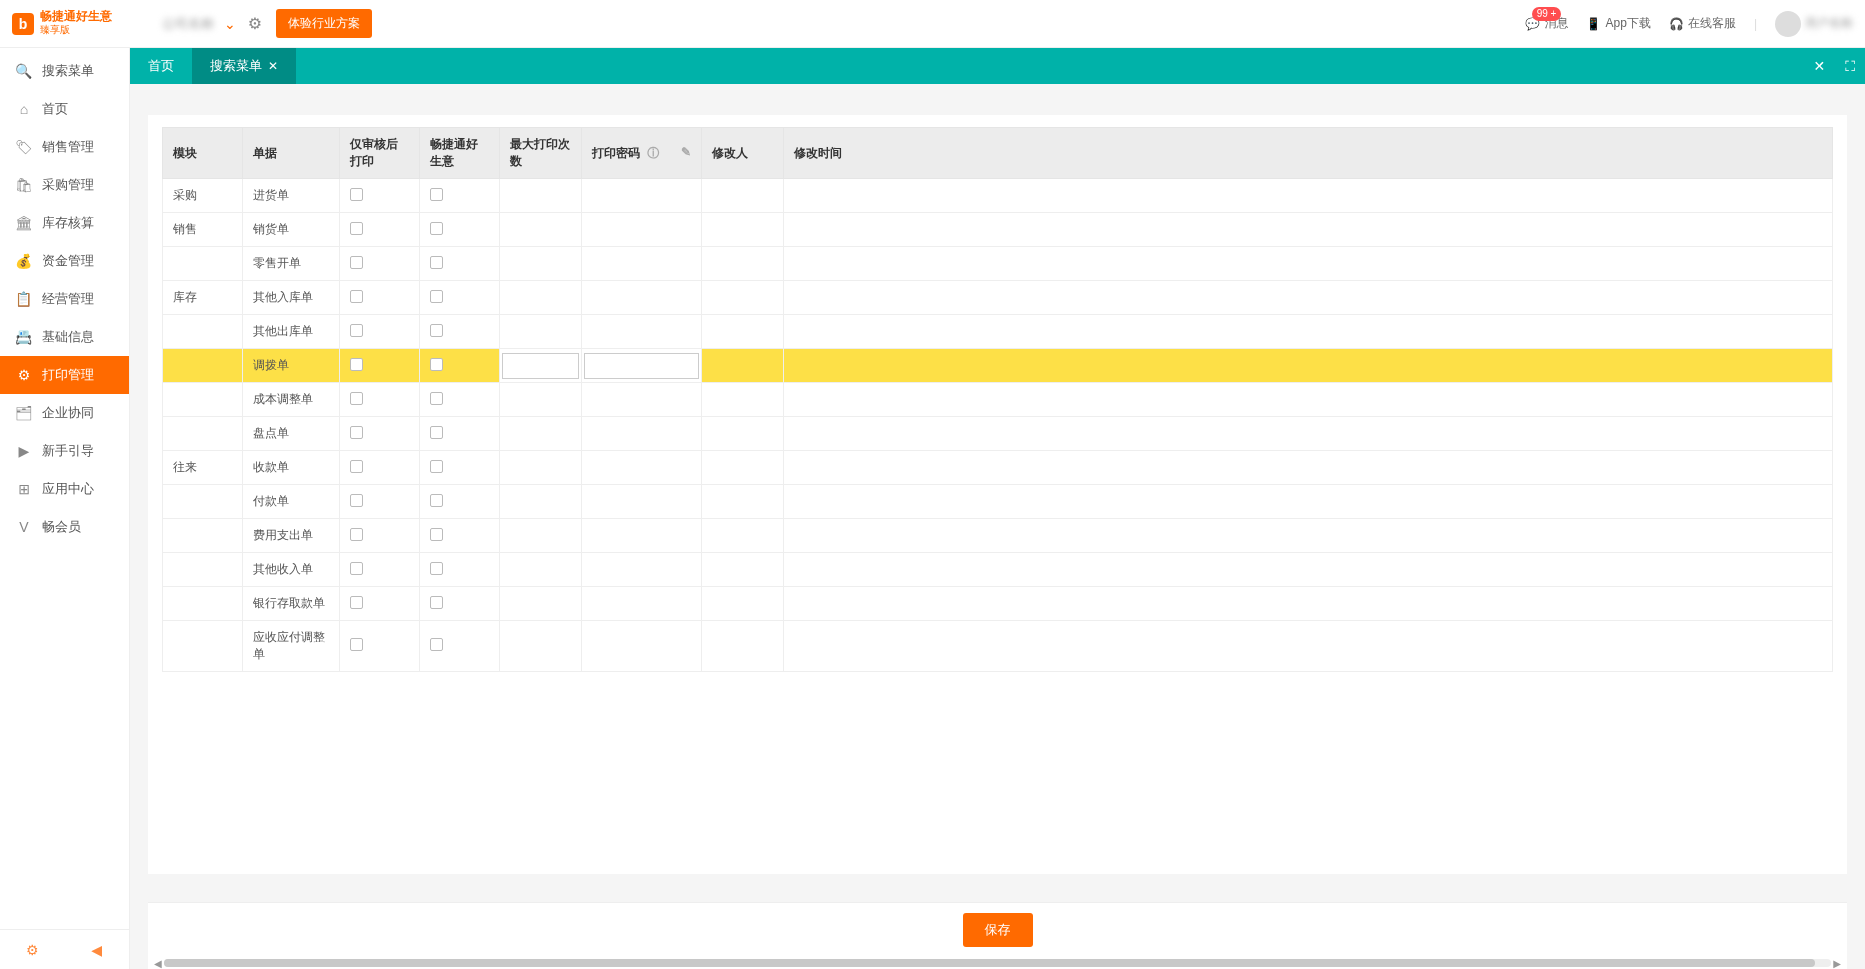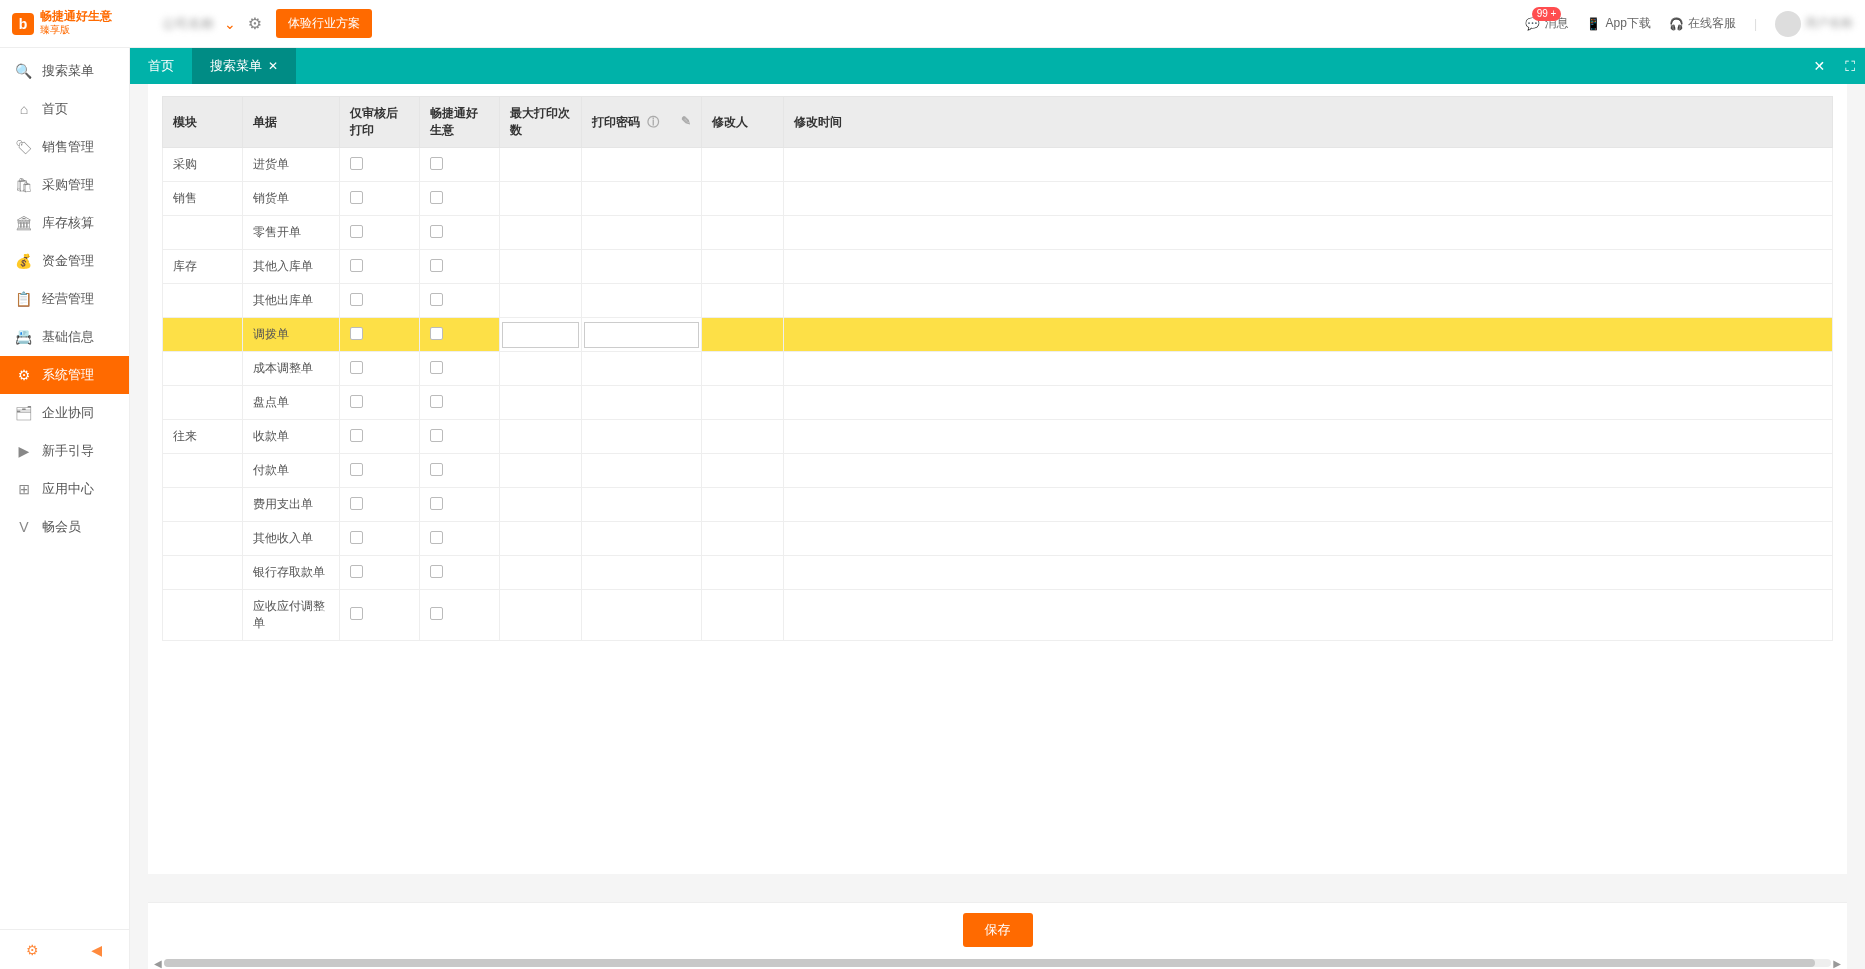--- a/index.html
+++ b/index.html
@@ -39,21 +39,21 @@
 
 
 .main { flex: 1; display: flex; flex-direction: column; overflow: hidden; }
 .tabs { display: flex; align-items: center; background: #00b2a9; height: 36px; }
 .tab { padding: 0 18px; height: 36px; display: flex; align-items: center; gap: 6px; color: #fff; cursor: pointer; font-size: 13px; }
 .tab.active { background: #008c85; }
 .tab-close { font-size: 12px; cursor: pointer; }
 .tabs-spacer { flex: 1; }
 .tab-action { color: #fff; padding: 0 10px; cursor: pointer; font-size: 14px; }
 
-.content { flex: 1; overflow: auto; padding: 0 18px 0 18px; display: flex; flex-direction: column; }
+.content { flex: 1; overflow: auto; padding: 31px 18px 0 18px; display: flex; flex-direction: column; }
 .panel { background: #fff; flex: 1; padding: 12px 14px; overflow: auto; }
 
 
 table { width: 100%; border-collapse: collapse; table-layout: fixed; }
 th { background: #ececec; padding: 8px 10px; text-align: left; font-weight: 600; font-size: 12px; color: #333; border: 1px solid #e5e5e5; }
 td { padding: 8px 10px; border: 1px solid #eee; font-size: 12px; color: #555; height: 32px; }
 tr.highlight td { background: #fde047; }
 tr.highlight td.input-cell { background: #fff; padding: 2px; }
 tr.highlight td.input-cell input { width: 100%; height: 26px; border: 1px solid #ccc; padding: 0 4px; }
 .checkbox { width: 13px; height: 13px; border: 1px solid #bbb; border-radius: 2px; display: inline-block; background: #fff; }
@@ -151,21 +151,21 @@
           <div class="sidebar-item">
             <span class="sidebar-icon">📋</span>
             <span>经营管理</span>
           </div>
           <div class="sidebar-item">
             <span class="sidebar-icon">📇</span>
             <span>基础信息</span>
           </div>
           <div class="sidebar-item active">
             <span class="sidebar-icon">⚙</span>
-            <span>系统管理</span>
+            <span>打印管理</span>
           </div>
           <div class="sidebar-item">
             <span class="sidebar-icon">🗂</span>
             <span>企业协同</span>
           </div>
           <div class="sidebar-item">
             <span class="sidebar-icon">▶</span>
             <span>新手引导</span>
           </div>
           <div class="sidebar-item">

